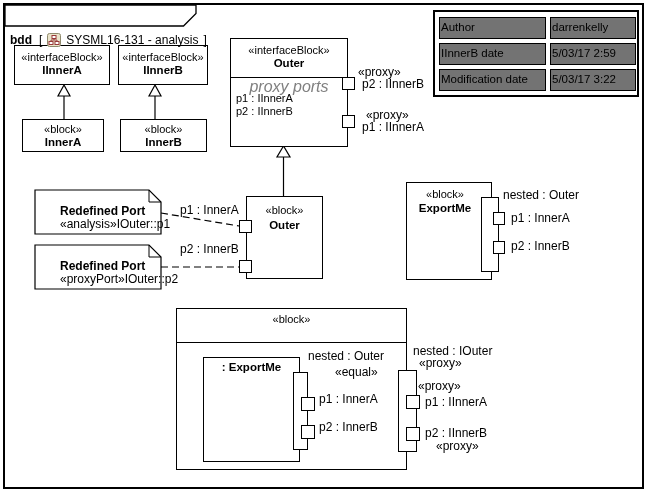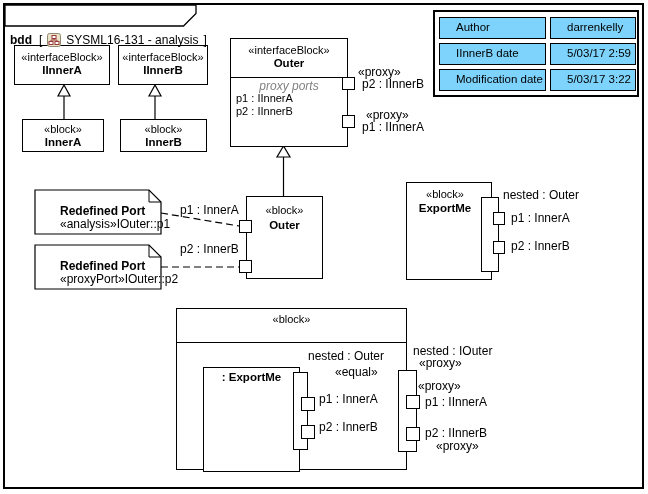--- a/index.html
+++ b/index.html
@@ -12,21 +12,21 @@
   .stereo{font-size:11px;line-height:13px;text-align:center;}
   .bname{font-size:11.5px;line-height:13px;font-weight:bold;text-align:center;}
   .hdr{border-bottom:1px solid #000;box-sizing:border-box;}
   .muted{color:#808080;font-style:italic;}
   .notetext{position:absolute;z-index:4;font-size:12px;line-height:12.5px;white-space:nowrap;margin-left:20px;}
   .notetext .t{font-weight:bold;}
   
   #info-table{position:absolute;left:433px;top:10px;width:206px;height:87px;
               border:2px solid #000;box-sizing:border-box;background:#fff;z-index:5;}
   .cell{position:absolute;border:1px solid #000;box-sizing:border-box;height:22px;
-        font-size:11.5px;line-height:19px;padding-left:16px;background:#7dd3fc;overflow:hidden;}
+        font-size:11.5px;line-height:19px;padding-left:1px;background:#737373;overflow:hidden;}
   .cell.k{left:4px;width:107px;}
   .cell.v{left:115px;width:86px;}
   
   #tab-content{position:absolute;left:10px;top:8px;height:16px;display:flex;align-items:center;
                gap:5px;font-size:12px;z-index:6;white-space:nowrap;margin-top:24px;}
   #tab-content .b{font-weight:bold;margin-right:2px;}
 </style>
 </head>
 <body>
 
@@ -101,21 +101,21 @@
     <div class="stereo">«block»</div>
     <div class="bname">InnerB</div>
   </div>
 
   <div class="box" style="left:230px;top:38px;width:118px;height:109px;">
     <div class="hdr" style="height:39px;padding-top:5px;">
       <div class="stereo">«interfaceBlock»</div>
       <div class="bname">Outer</div>
     </div>
     <div style="padding-top:3px;">
-      <div class="muted" style="font-size:12px;text-align:center;line-height:11px;">proxy ports</div>
+      <div class="muted" style="font-size:16px;text-align:center;line-height:11px;">proxy ports</div>
       <div style="font-size:11px;line-height:12.5px;padding-left:5px;">p1 : IInnerA</div>
       <div style="font-size:11px;line-height:12.5px;padding-left:5px;">p2 : IInnerB</div>
     </div>
   </div>
 
   <div class="port" style="left:342px;top:77px;width:13px;height:13px;"></div>
   <div class="port" style="left:342px;top:115px;width:13px;height:13px;"></div>
   <div class="lbl" style="left:358px;top:66px;">«proxy»</div>
   <div class="lbl" style="left:362px;top:78px;">p2 : IInnerB</div>
   <div class="lbl" style="left:366px;top:109px;">«proxy»</div>
@@ -149,21 +149,21 @@
   <div class="lbl" style="left:503px;top:189px;">nested : Outer</div>
   <div class="lbl" style="left:511px;top:212px;">p1 : InnerA</div>
   <div class="lbl" style="left:511px;top:240px;">p2 : InnerB</div>
 
   <div class="box" style="left:176px;top:308px;width:231px;height:162px;">
     <div class="hdr" style="height:34px;padding-top:4px;">
       <div class="stereo">«block»</div>
     </div>
   </div>
 
-  <div class="box" style="left:203px;top:367px;width:97px;height:105px;padding-top:3px;">
+  <div class="box" style="left:203px;top:357px;width:97px;height:105px;padding-top:3px;">
     <div class="bname">: ExportMe</div>
   </div>
   <div class="port" style="left:293px;top:372px;width:15px;height:78px;"></div>
   <div class="port" style="left:301px;top:397px;width:14px;height:14px;"></div>
   <div class="port" style="left:301px;top:425px;width:14px;height:14px;"></div>
   <div class="lbl" style="left:308px;top:350px;">nested : Outer</div>
   <div class="lbl" style="left:335px;top:366px;">«equal»</div>
   <div class="lbl" style="left:319px;top:393px;">p1 : InnerA</div>
   <div class="lbl" style="left:319px;top:421px;">p2 : InnerB</div>
 

